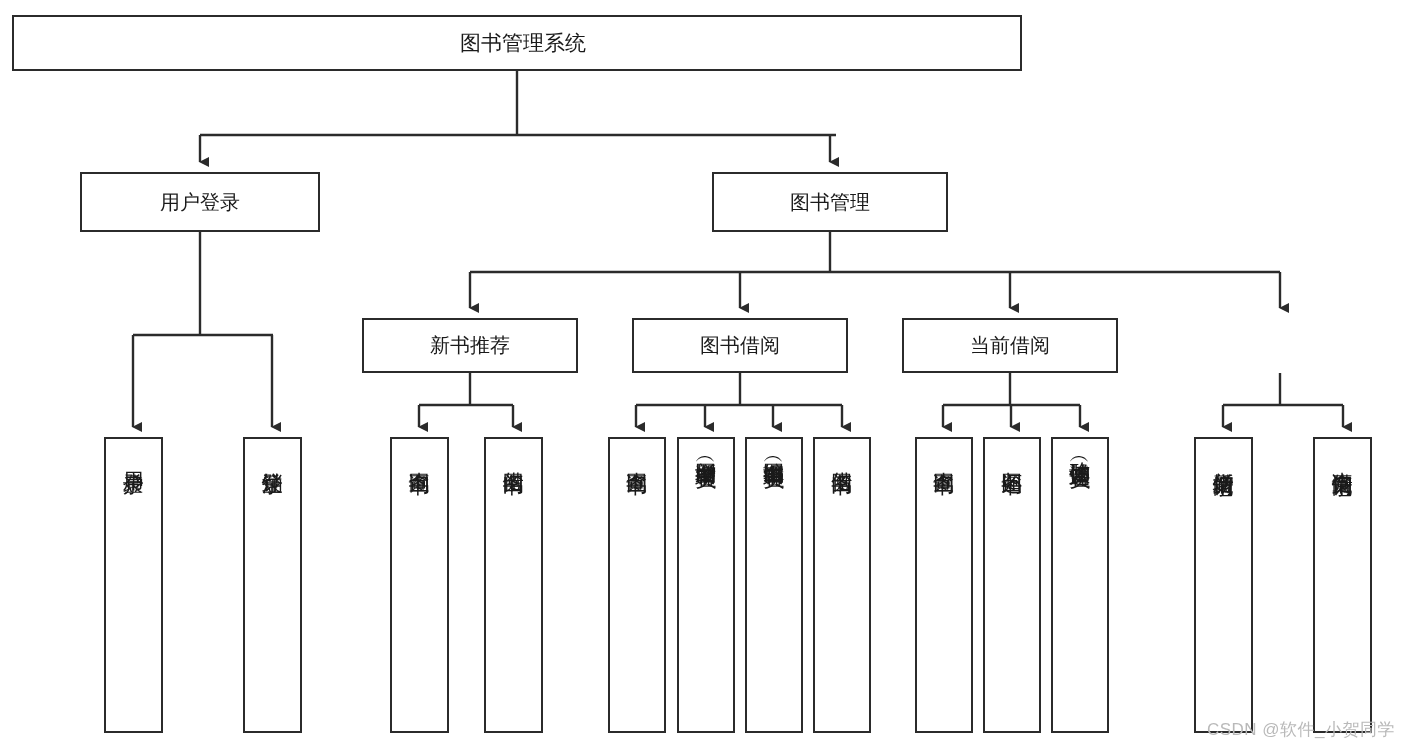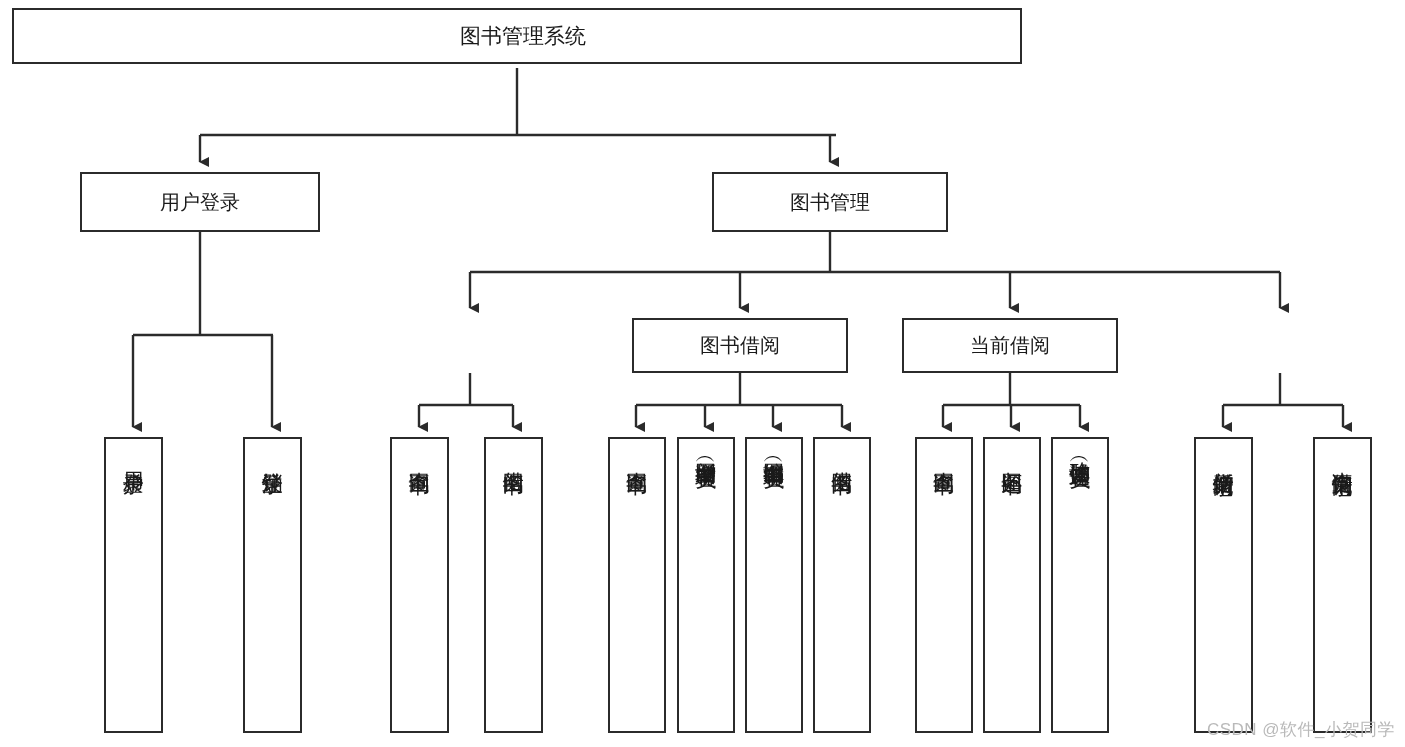--- a/index.html
+++ b/index.html
@@ -73,31 +73,34 @@
       <path d="M1011,405 L1011,427" marker-end="url(#arrow)"></path>
       <path d="M1080,405 L1080,427" marker-end="url(#arrow)"></path>
 
       <path d="M1280,373 L1280,405"></path>
       <path d="M1223,405 L1343,405"></path>
       <path d="M1223,405 L1223,427" marker-end="url(#arrow)"></path>
       <path d="M1343,405 L1343,427" marker-end="url(#arrow)"></path>
     </g>
   </svg>
 
-  <div class="node root" style="left:12px;top:8px;width:1010px;height:56px;padding-left:12px;">
+  <div class="node root" style="left:12px;top:15px;width:1010px;height:56px;padding-left:12px;">
     <span>图书管理系统</span>
   </div>
 
   <div class="node lvl2" style="left:80px;top:172px;width:240px;height:60px;">
     <span>用户登录</span>
   </div>
   <div class="node lvl2" style="left:712px;top:172px;width:236px;height:60px;">
     <span>图书管理</span>
   </div>
 
+  <div class="node lvl3" style="left:362px;top:318px;width:216px;height:55px;">
+    <span>新书推荐</span>
+  </div>
   <div class="node lvl3" style="left:632px;top:318px;width:216px;height:55px;">
     <span>图书借阅</span>
   </div>
   <div class="node lvl3" style="left:902px;top:318px;width:216px;height:55px;">
     <span>当前借阅</span>
   </div>
 
   <div class="leaf mid" style="left:104px;top:437px;width:59px;height:296px;">
     <span class="vtext">用户登录</span>
   </div>

